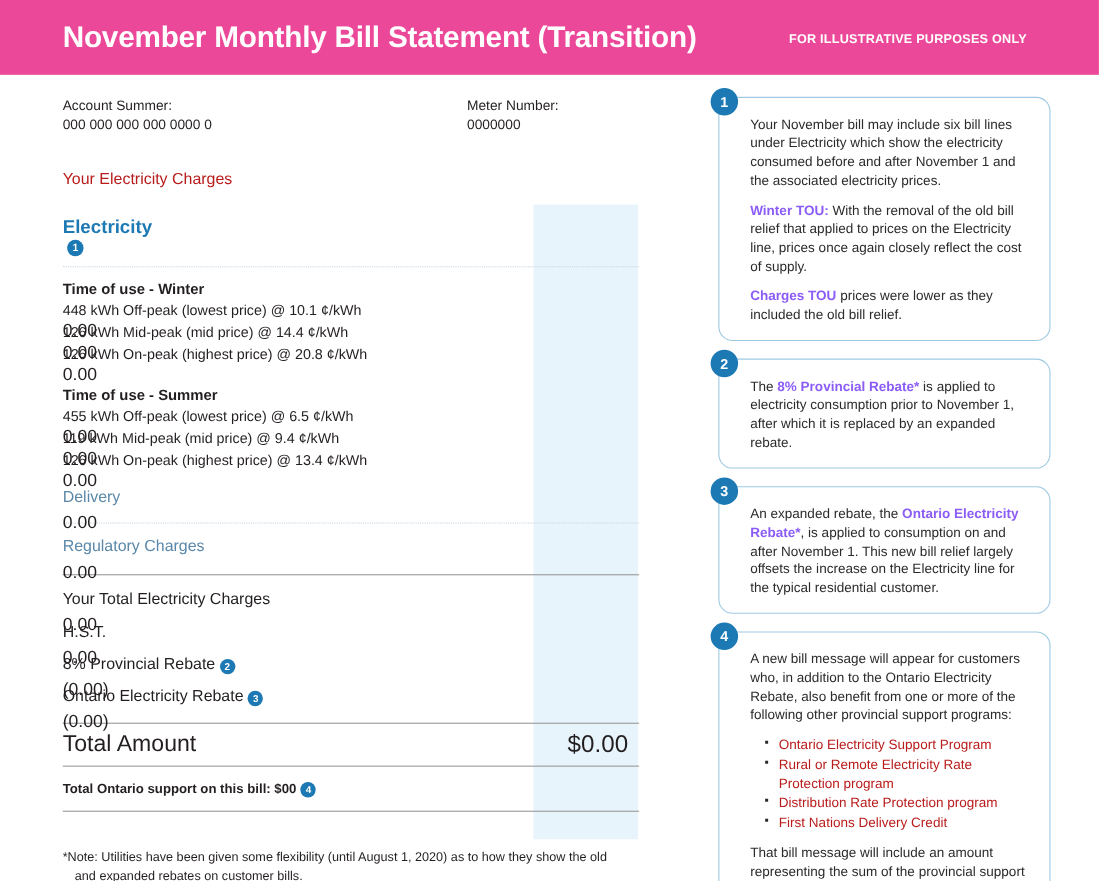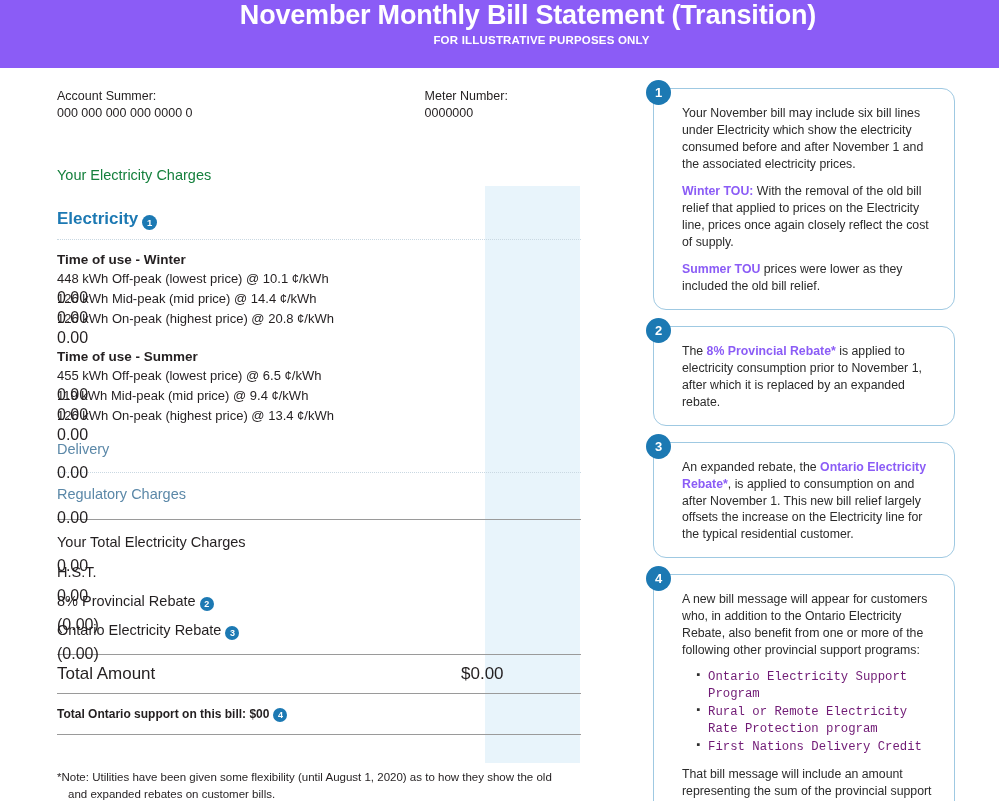--- a/index.html
+++ b/index.html
@@ -9,22 +9,22 @@
     background: #ffffff;
     font-family: "Liberation Sans", sans-serif;
     color: #231f20;
     overflow: hidden;
     position: relative;
   }
 
   
   .header {
     position: absolute; left: 0; top: 0; width: 999px; height: 68px;
-    background: #8b5cf6;
-    display: flex; align-items: center; flex-direction: column;
+    background: #ec4899;
+    display: flex; align-items: center;
   }
   .header-title {
     margin-left: 57px;
     font-size: 27px; font-weight: bold; color: #ffffff;
     letter-spacing: -0.2px; white-space: nowrap;
   }
   .header-note {
     margin-left: 84px; margin-top: 3px;
     font-size: 11.5px; font-weight: bold; color: #ffffff;
     letter-spacing: 0.2px; white-space: nowrap;
@@ -34,27 +34,27 @@
   .bill {
     position: absolute; left: 57px; top: 88px; width: 524px;
   }
   .acct-row { display: flex; margin-bottom: 0; }
   .acct-block { font-size: 12.5px; color: #231f20; line-height: 1.32; }
   .acct-block.meter { margin-left: 232px; }
   .acct-label { display: block; }
   .acct-value { display: block; }
 
   .section-title {
-    font-size: 14.5px; color: #15803d; margin-top: 46px;
+    font-size: 14.5px; color: #b91c1c; margin-top: 34px;
   }
 
   .elec-head {
     margin-top: 26px;
     font-size: 17px; font-weight: bold; color: #1c79b3;
-    display: flex; align-items: flex-end;
+    display: flex; align-items: flex-start; flex-direction: column;
   }
 
   
   .amt-col {
     position: absolute; left: 428px; top: 98px;
     width: 95px; height: 577px;
     background: #e8f4fb;
     z-index: 0;
   }
 
@@ -79,24 +79,24 @@
   .row .lbl { flex: 0 0 auto; }
   .rowwrap { position: relative; height: 20px; }
 
   .row-lg { font-size: 14.5px; line-height: 29px; }
   .rowwrap-lg { position: relative; height: 29px; }
 
   .blue-lbl { color: #5b88a8; }
   .bold-lbl { font-weight: normal; }
 
   .total-row { position: relative; height: 38px; }
-  .total-row .lbl { font-size: 17px; line-height: 38px; }
+  .total-row .lbl { font-size: 21px; line-height: 38px; }
   .total-row .amt {
-    position: absolute; left: 404px; width: 82px; text-align: left;
-    font-size: 17px; line-height: 38px;
+    position: absolute; left: 432px; width: 82px; text-align: right;
+    font-size: 22px; line-height: 38px;
   }
 
   .support-row { position: relative; height: 40px; display: flex; align-items: center; }
   .support-row .lbl { font-size: 12px; font-weight: bold; }
 
   .footnote {
     margin-top: 34px;
     font-size: 11.5px; color: #231f20; line-height: 1.45;
   }
   .footnote .ind { display: block; padding-left: 11px; }
@@ -139,23 +139,23 @@
   .callout p {
     margin: 0 0 10px 0;
     font-size: 12.3px; line-height: 1.38; color: #2b2b2b;
   }
   .callout p:last-child { margin-bottom: 0; }
   .callout b { font-weight: bold; color: #8b5cf6; }
   .callout ul {
     margin: 8px 0 10px 0; padding-left: 26px;
   }
   .callout li {
-    font-size: 12.3px; line-height: 1.38; color: #701a75;
+    font-size: 12.3px; line-height: 1.38; color: #b91c1c;
     margin-bottom: 1px;
-    list-style: none; position: relative; font-family: Liberation Mono, monospace;
+    list-style: none; position: relative;
   }
   .callout li:before {
     content: "\25AA"; position: absolute; left: -13px; top: -1px;
     font-size: 11px; color: #2b2b2b;
   }
 </style>
 </head>
 <body>
 
 <div class="header">
@@ -297,38 +297,39 @@
 
   </div>
 </div>
 
 <div class="callouts">
 
   <div class="callout">
     <div class="callout-badge">1</div>
     <p>Your November bill may include six bill lines under Electricity which show the electricity consumed before and after November 1 and the associated electricity prices.</p>
     <p><b>Winter TOU:</b><span> With the removal of the old bill relief that applied to prices on the Electricity line, prices once again closely reflect the cost of supply.</span></p>
-    <p><b>Summer TOU</b><span> prices were lower as they included the old bill relief.</span></p>
+    <p><b>Charges TOU</b><span> prices were lower as they included the old bill relief.</span></p>
   </div>
 
   <div class="callout">
     <div class="callout-badge">2</div>
     <p><span>The </span><b>8% Provincial Rebate*</b><span> is applied to electricity consumption prior to November 1, after which it is replaced by an expanded rebate.</span></p>
   </div>
 
   <div class="callout">
     <div class="callout-badge">3</div>
     <p><span>An expanded rebate, the </span><b>Ontario Electricity Rebate*</b><span>, is applied to consumption on and after November 1.  This new bill relief largely offsets the increase on the Electricity line for the typical residential customer.</span></p>
   </div>
 
   <div class="callout">
     <div class="callout-badge">4</div>
     <p>A new bill message will appear for customers who, in addition to the Ontario Electricity Rebate, also benefit from one or more of the following other provincial support programs:</p>
     <ul>
       <li>Ontario Electricity Support Program</li>
       <li>Rural or Remote Electricity Rate Protection program</li>
+      <li>Distribution Rate Protection program</li>
       <li>First Nations Delivery Credit</li>
     </ul>
     <p>That bill message will include an amount representing the sum of the provincial support provided to the customer.</p>
 
   </div>
 
 </div>
 
 </body></html>

